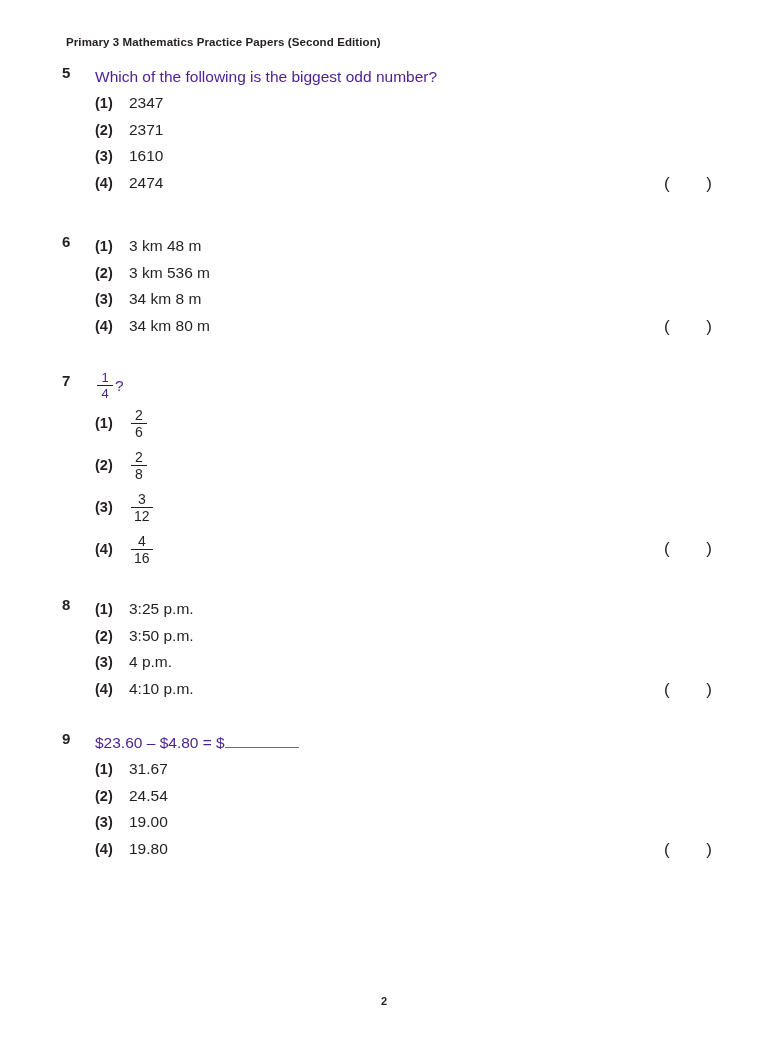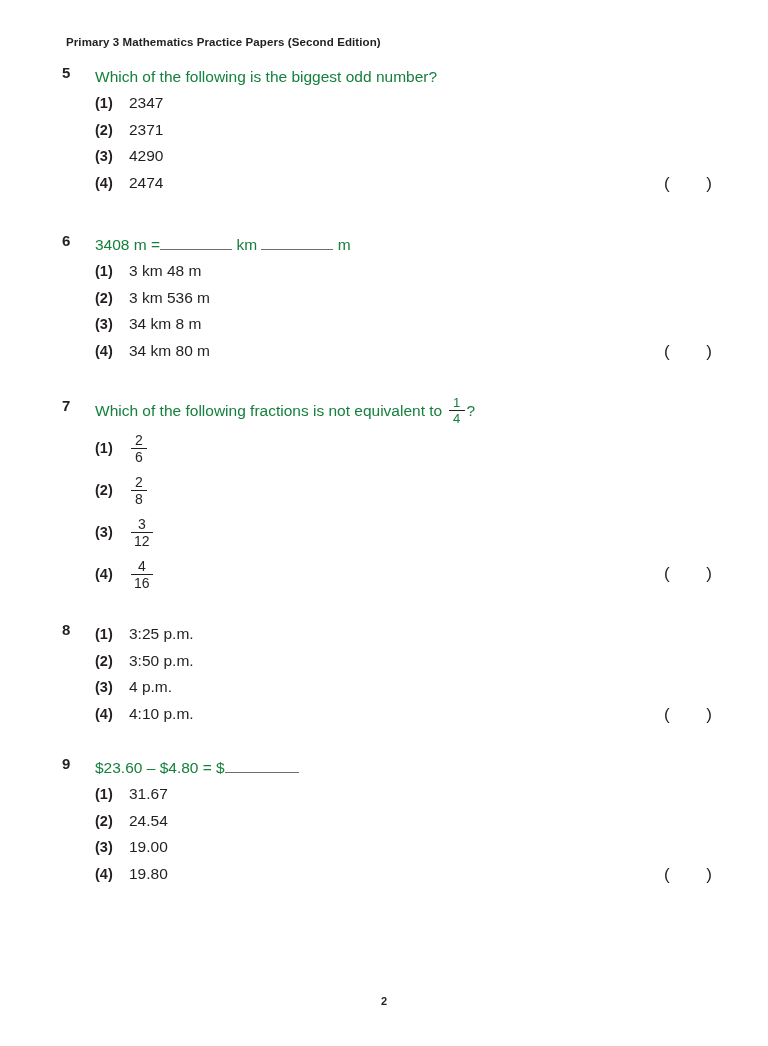--- a/index.html
+++ b/index.html
@@ -51,21 +51,21 @@
     font-weight: bold;
     width: 26px;
     color: #231f20;
   }
   .q-body {
     margin-left: 33px;
   }
   .q-stem {
     font-size: 15.5px;
     line-height: 25px;
-    color: #15803d;
+    color: #4c1d95;
     max-width: 610px;
   }
   .options {
     margin-top: 1px;
   }
   .option {
     display: flex;
     align-items: baseline;
     position: relative;
     font-size: 15.5px;
@@ -168,68 +168,64 @@
           <div class="option">
             <span class="opt-label">(1)</span>
             <span class="opt-text">2347</span>
           </div>
           <div class="option">
             <span class="opt-label">(2)</span>
             <span class="opt-text">2371</span>
           </div>
           <div class="option">
             <span class="opt-label">(3)</span>
-            <span class="opt-text">4290</span>
+            <span class="opt-text">1610</span>
           </div>
           <div class="option">
             <span class="opt-label">(4)</span>
             <span class="opt-text">2474</span>
             <span class="answer-box">(  )</span>
           </div>
         </div>
       </div>
     </div>
 
     <div class="gap-5"></div>
 
     <div class="question">
       <div class="q-num">6</div>
       <div class="q-body">
+        <div class="options">
+          <div class="option">
+            <span class="opt-label">(1)</span>
+            <span class="opt-text">3 km 48 m</span>
+          </div>
+          <div class="option">
+            <span class="opt-label">(2)</span>
+            <span class="opt-text">3 km 536 m</span>
+          </div>
+          <div class="option">
+            <span class="opt-label">(3)</span>
+            <span class="opt-text">34 km 8 m</span>
+          </div>
+          <div class="option">
+            <span class="opt-label">(4)</span>
+            <span class="opt-text">34 km 80 m</span>
+            <span class="answer-box">(  )</span>
+          </div>
+        </div>
+      </div>
+    </div>
+
+    <div class="gap-6"></div>
+
+    <div class="question">
+      <div class="q-num">7</div>
+      <div class="q-body">
         <div class="q-stem">
-          <span>3408 m =</span><span class="blank blank-w1"></span> <span>km</span> <span class="blank blank-w2"></span> <span>m</span>
-        </div>
-        <div class="options">
-          <div class="option">
-            <span class="opt-label">(1)</span>
-            <span class="opt-text">3 km 48 m</span>
-          </div>
-          <div class="option">
-            <span class="opt-label">(2)</span>
-            <span class="opt-text">3 km 536 m</span>
-          </div>
-          <div class="option">
-            <span class="opt-label">(3)</span>
-            <span class="opt-text">34 km 8 m</span>
-          </div>
-          <div class="option">
-            <span class="opt-label">(4)</span>
-            <span class="opt-text">34 km 80 m</span>
-            <span class="answer-box">(  )</span>
-          </div>
-        </div>
-      </div>
-    </div>
-
-    <div class="gap-6"></div>
-
-    <div class="question">
-      <div class="q-num">7</div>
-      <div class="q-body">
-        <div class="q-stem">
-          <span>Which of the following fractions is not equivalent to</span>
           <span class="frac frac-inline">
             <span class="num">1</span>
             <span class="bar"></span>
             <span class="den">4</span>
           </span><span>?</span>
         </div>
         <div class="options">
           <div class="option frac-row">
             <span class="opt-label">(1)</span>
             <span class="frac">

